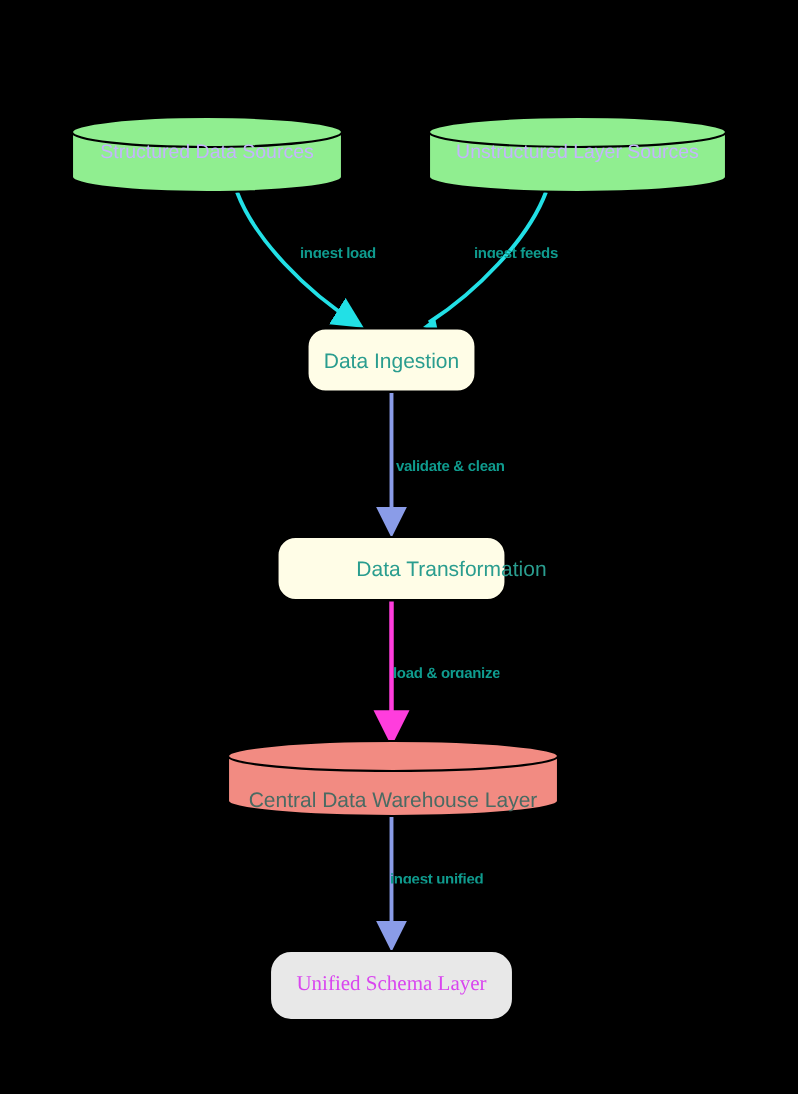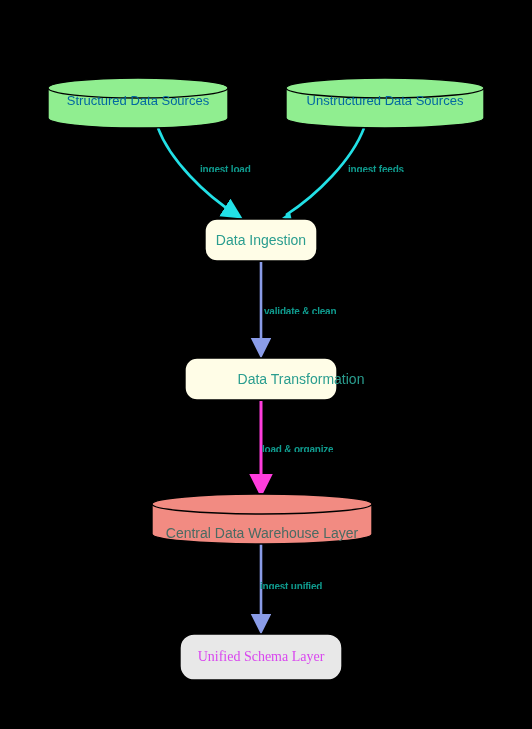--- a/index.html
+++ b/index.html
@@ -34,21 +34,21 @@
   
   .node-label {
     position: absolute;
     text-align: center;
     white-space: nowrap;
     pointer-events: none;
     font-family: "Liberation Sans", sans-serif;
   }
   .node-label.src {
     font-size: 13px;
-    color: #0369a1;
+    color: #c4b5fd;
   }
   .node-label.proc {
     font-size: 14px;
     color: #2a9d8f;
   }
   .node-label.warehouse {
     font-size: 14px;
     color: #4a6b63;
     margin-top: 15px;
   }
@@ -137,33 +137,33 @@
       <ellipse cx="262" cy="504" rx="110" ry="10" fill="#f28b82" stroke="#000000" stroke-width="1.4"></ellipse>
     </g>
 
     <g>
       <rect x="180" y="634" width="162" height="46" rx="14" ry="14" fill="#e8e8e8" stroke="#000000" stroke-width="1.4"></rect>
     </g>
   </svg>
 
   <div class="node-label src" style="left:48px; top:93px; width:180px;">Structured Data Sources</div>
 
-  <div class="node-label src" style="left:286px; top:93px; width:198px;">Unstructured Data Sources</div>
+  <div class="node-label src" style="left:286px; top:93px; width:198px;">Unstructured Layer Sources</div>
 
   <div class="node-label proc" style="left:205px; top:232px; width:112px;">Data Ingestion</div>
 
   <div class="node-label proc" style="left:185px; top:371px; width:152px;margin-left:40px;">Data Transformation</div>
 
   <div class="node-label warehouse" style="left:152px; top:510px; width:220px;">Central Data Warehouse Layer</div>
 
   <div class="node-label schema" style="left:180px; top:649px; width:162px;">Unified Schema Layer</div>
 
   <div class="edge-label clipped" style="left:200px; top:161px;">ingest load</div>
 
-  <div class="edge-label clipped" style="left:316px; top:161px;margin-left:32px;">ingest feeds</div>
+  <div class="edge-label clipped" style="left:316px; top:161px;">ingest feeds</div>
 
   <div class="edge-label clipped" style="left:264px; top:303px;">validate &amp; clean</div>
 
   <div class="edge-label clipped" style="left:262px; top:441px;text-align:right;">load &amp; organize</div>
 
   <div class="edge-label clipped" style="left:260px; top:578px;">ingest unified</div>
 
 </div>
 
 </body></html>

